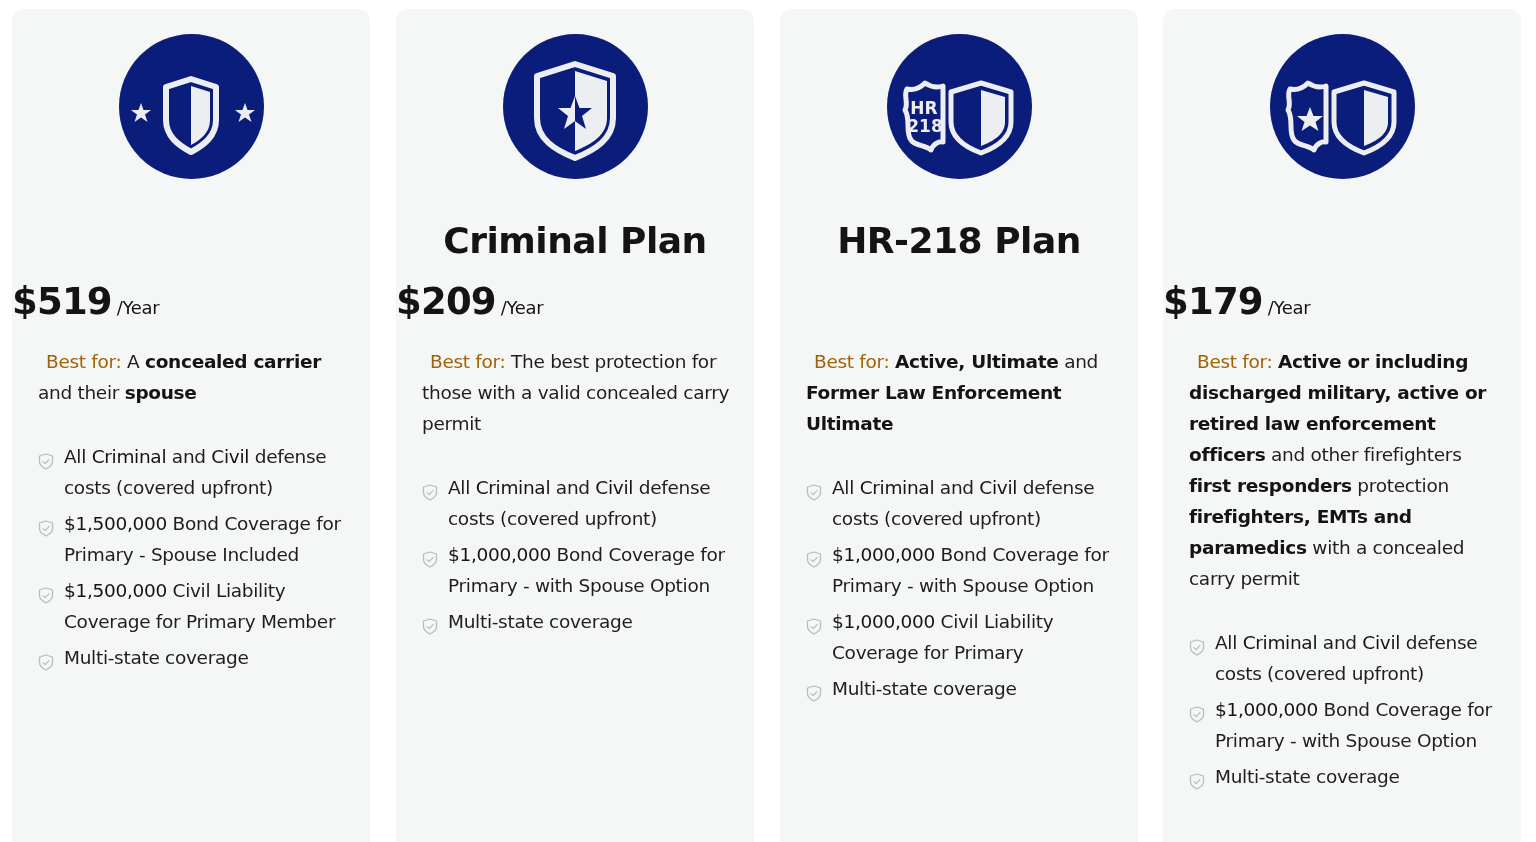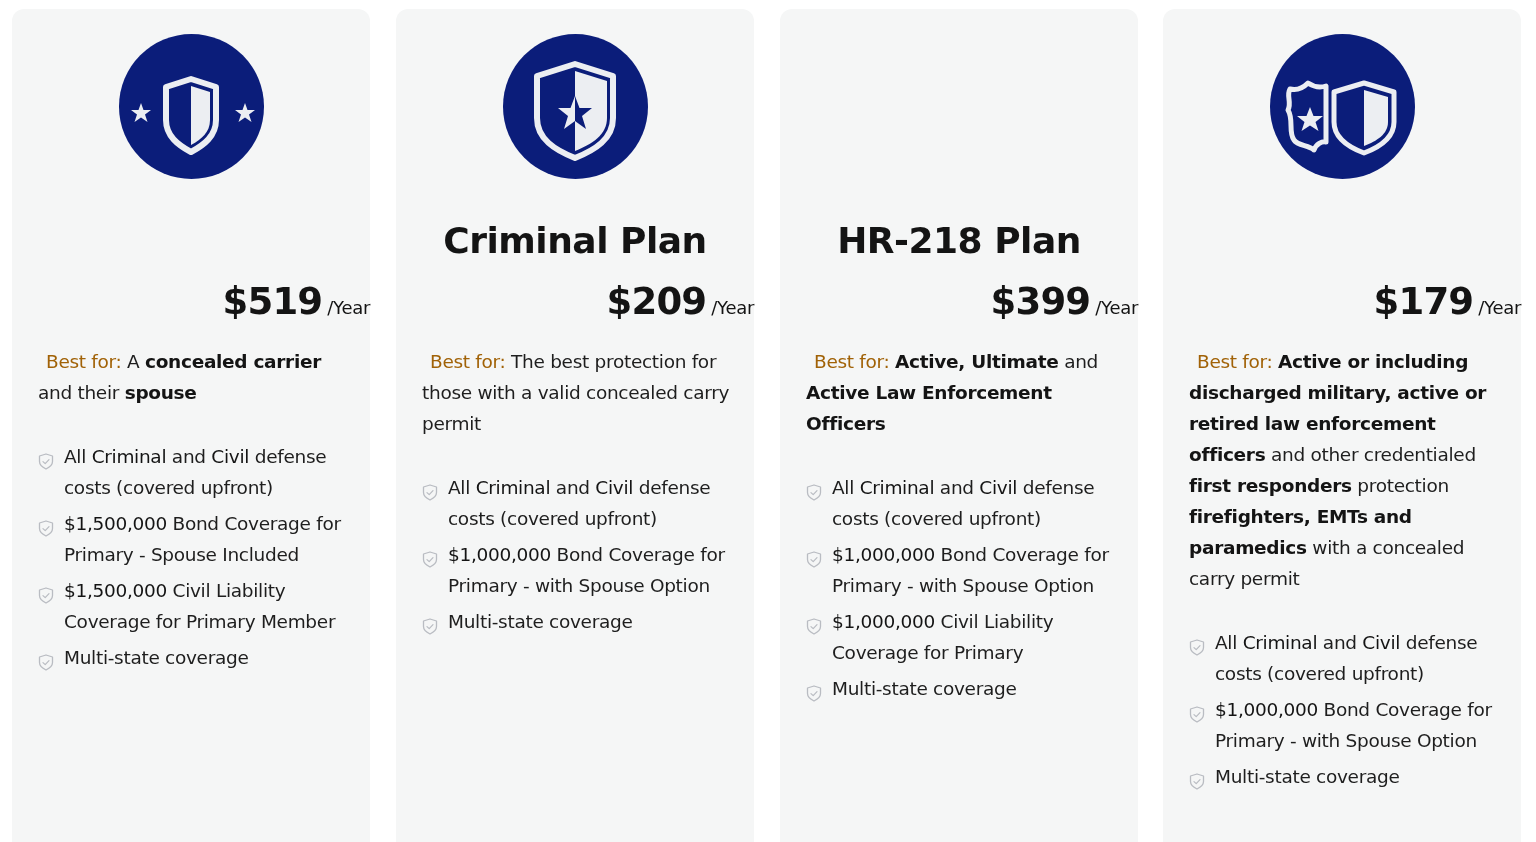--- a/index.html
+++ b/index.html
@@ -25,21 +25,21 @@
     display: flex; align-items: center; justify-content: center;
   }
   .card .icon-wrap svg { width: 145px; height: 145px; }
   .plan-title {
     position: absolute; top: 210px; left: 0; right: 0;
     text-align: center; font-size: 36px; font-weight: 600;
     letter-spacing: -0.5px; color: #141414; line-height: 44px;
   }
   .price-row {
     position: absolute; top: 268px; left: 0; right: 0;
-    text-align: right; line-height: 50px;
+    text-align: left; line-height: 50px;
   }
   .price { font-size: 37px; font-weight: 700; letter-spacing: -0.8px; }
   .period { font-size: 18px; font-weight: 400; margin-left: 5px; letter-spacing: -0.3px; }
   .bestfor {
     position: absolute; top: 337px; left: 26px; right: 18px;
     font-size: 18.5px; line-height: 31px; color: #1e1e1e; letter-spacing: -0.3px;
   }
   .bestfor .bf-label { color: #a16207; margin-left: 8px; }
   .bestfor b { font-weight: 700; color: #141414; }
   .features {
@@ -121,26 +121,32 @@
               <path d="M5 8.6 L7.2 10.6 L11 6.6" fill="none" stroke="#b9bcc2" stroke-width="1.2" stroke-linecap="round" stroke-linejoin="round"></path>
             </svg></span><b>$1,000,000</b><span> Bond Coverage for Primary - with Spouse Option</span></li>
         <li><span class="check"><svg viewBox="0 0 16 17">
               <path d="M8 1 L14.5 3 L14.5 8.5 C14.5 12 11.5 14.3 8 16 C4.5 14.3 1.5 12 1.5 8.5 L1.5 3 Z" fill="none" stroke="#b9bcc2" stroke-width="1.3" stroke-linejoin="round"></path>
               <path d="M5 8.6 L7.2 10.6 L11 6.6" fill="none" stroke="#b9bcc2" stroke-width="1.2" stroke-linecap="round" stroke-linejoin="round"></path>
             </svg></span><span>Multi-state coverage</span></li>
       </ul>
   </div>
 
   <div class="card" style="left:780px;">
+    <div class="icon-wrap">
+      <svg viewBox="0 0 145 145">
+        <path d="M20 55 C28 57 34 53 38 49 C44 53 50 54 56 52 L56 108 C52 107 46 110 44 116 C38 111 28 112 24 106 C18 98 24 86 18 76 C22 68 16 62 20 55 Z" fill="none" stroke="#eceef2" stroke-width="5" stroke-linejoin="round"></path>
+        <text x="37" y="80" text-anchor="middle" font-family="DejaVu Sans, sans-serif" font-weight="700" font-size="17" fill="#eceef2">HR</text>
+        <text x="38" y="98" text-anchor="middle" font-family="DejaVu Sans, sans-serif" font-weight="700" font-size="17" fill="#eceef2">218</text>
+        <path d="M94 49 L124 58 L124 88 C124 104 110 113 94 119 C78 113 64 104 64 88 L64 58 Z" fill="#0b1d7a" stroke="#eceef2" stroke-width="5" stroke-linejoin="round"></path>
+        <path d="M94 56 L118 63 L118 88 C118 100 107 107 94 112 Z" fill="#eceef2"></path>
+      </svg>
+    </div>
     <div class="plan-title">HR-218 Plan</div>
-    <div class="price-row">
-      <span class="price">$399</span><span class="period">/Year</span>
-    </div>
     <div class="bestfor">
-      <span class="bf-label">Best for:</span><span class="bf-body"><span> </span><b>Active, Ultimate</b><span> and </span><b>Active Law Enforcement Officers</b></span>
+      <span class="bf-label">Best for:</span><span class="bf-body"><span> </span><b>Active, Ultimate</b><span> and </span><b>Former Law Enforcement Ultimate</b></span>
     </div>
     <ul class="features" style="top:463px;">
         <li><span class="check"><svg viewBox="0 0 16 17">
               <path d="M8 1 L14.5 3 L14.5 8.5 C14.5 12 11.5 14.3 8 16 C4.5 14.3 1.5 12 1.5 8.5 L1.5 3 Z" fill="none" stroke="#b9bcc2" stroke-width="1.3" stroke-linejoin="round"></path>
               <path d="M5 8.6 L7.2 10.6 L11 6.6" fill="none" stroke="#b9bcc2" stroke-width="1.2" stroke-linecap="round" stroke-linejoin="round"></path>
             </svg></span><span>All </span><b>Criminal</b><span> and </span><b>Civil</b><span> defense costs (covered upfront)</span></li>
         <li><span class="check"><svg viewBox="0 0 16 17">
               <path d="M8 1 L14.5 3 L14.5 8.5 C14.5 12 11.5 14.3 8 16 C4.5 14.3 1.5 12 1.5 8.5 L1.5 3 Z" fill="none" stroke="#b9bcc2" stroke-width="1.3" stroke-linejoin="round"></path>
               <path d="M5 8.6 L7.2 10.6 L11 6.6" fill="none" stroke="#b9bcc2" stroke-width="1.2" stroke-linecap="round" stroke-linejoin="round"></path>
             </svg></span><b>$1,000,000</b><span> Bond Coverage for Primary - with Spouse Option</span></li>
@@ -161,21 +167,21 @@
         <path d="M20 55 C28 57 34 53 38 49 C44 53 50 54 56 52 L56 108 C52 107 46 110 44 116 C38 111 28 112 24 106 C18 98 24 86 18 76 C22 68 16 62 20 55 Z" fill="none" stroke="#eceef2" stroke-width="5" stroke-linejoin="round"></path>
         <polygon points="40,73 43.5,82 53,82 45.5,88 48.5,97 40,91.5 31.5,97 34.5,88 27,82 36.5,82" fill="#eceef2"></polygon>
         <path d="M94 49 L124 58 L124 88 C124 104 110 113 94 119 C78 113 64 104 64 88 L64 58 Z" fill="#0b1d7a" stroke="#eceef2" stroke-width="5" stroke-linejoin="round"></path>
         <path d="M94 56 L118 63 L118 88 C118 100 107 107 94 112 Z" fill="#eceef2"></path>
       </svg>
     </div>
     <div class="price-row">
       <span class="price">$179</span><span class="period">/Year</span>
     </div>
     <div class="bestfor">
-      <span class="bf-label">Best for:</span><span class="bf-body"><span> </span><b>Active or including discharged military, active or retired law enforcement officers</b><span> and other credentialed </span><b>first responders</b><span> protection </span><b>firefighters, EMTs and paramedics</b><span> with a concealed carry permit</span></span>
+      <span class="bf-label">Best for:</span><span class="bf-body"><span> </span><b>Active or including discharged military, active or retired law enforcement officers</b><span> and other firefighters </span><b>first responders</b><span> protection </span><b>firefighters, EMTs and paramedics</b><span> with a concealed carry permit</span></span>
     </div>
     <ul class="features" style="top:618px;">
         <li><span class="check"><svg viewBox="0 0 16 17">
               <path d="M8 1 L14.5 3 L14.5 8.5 C14.5 12 11.5 14.3 8 16 C4.5 14.3 1.5 12 1.5 8.5 L1.5 3 Z" fill="none" stroke="#b9bcc2" stroke-width="1.3" stroke-linejoin="round"></path>
               <path d="M5 8.6 L7.2 10.6 L11 6.6" fill="none" stroke="#b9bcc2" stroke-width="1.2" stroke-linecap="round" stroke-linejoin="round"></path>
             </svg></span><span>All </span><b>Criminal</b><span> and </span><b>Civil</b><span> defense costs (covered upfront)</span></li>
         <li><span class="check"><svg viewBox="0 0 16 17">
               <path d="M8 1 L14.5 3 L14.5 8.5 C14.5 12 11.5 14.3 8 16 C4.5 14.3 1.5 12 1.5 8.5 L1.5 3 Z" fill="none" stroke="#b9bcc2" stroke-width="1.3" stroke-linejoin="round"></path>
               <path d="M5 8.6 L7.2 10.6 L11 6.6" fill="none" stroke="#b9bcc2" stroke-width="1.2" stroke-linecap="round" stroke-linejoin="round"></path>
             </svg></span><b>$1,000,000</b><span> Bond Coverage for Primary - with Spouse Option</span></li>

